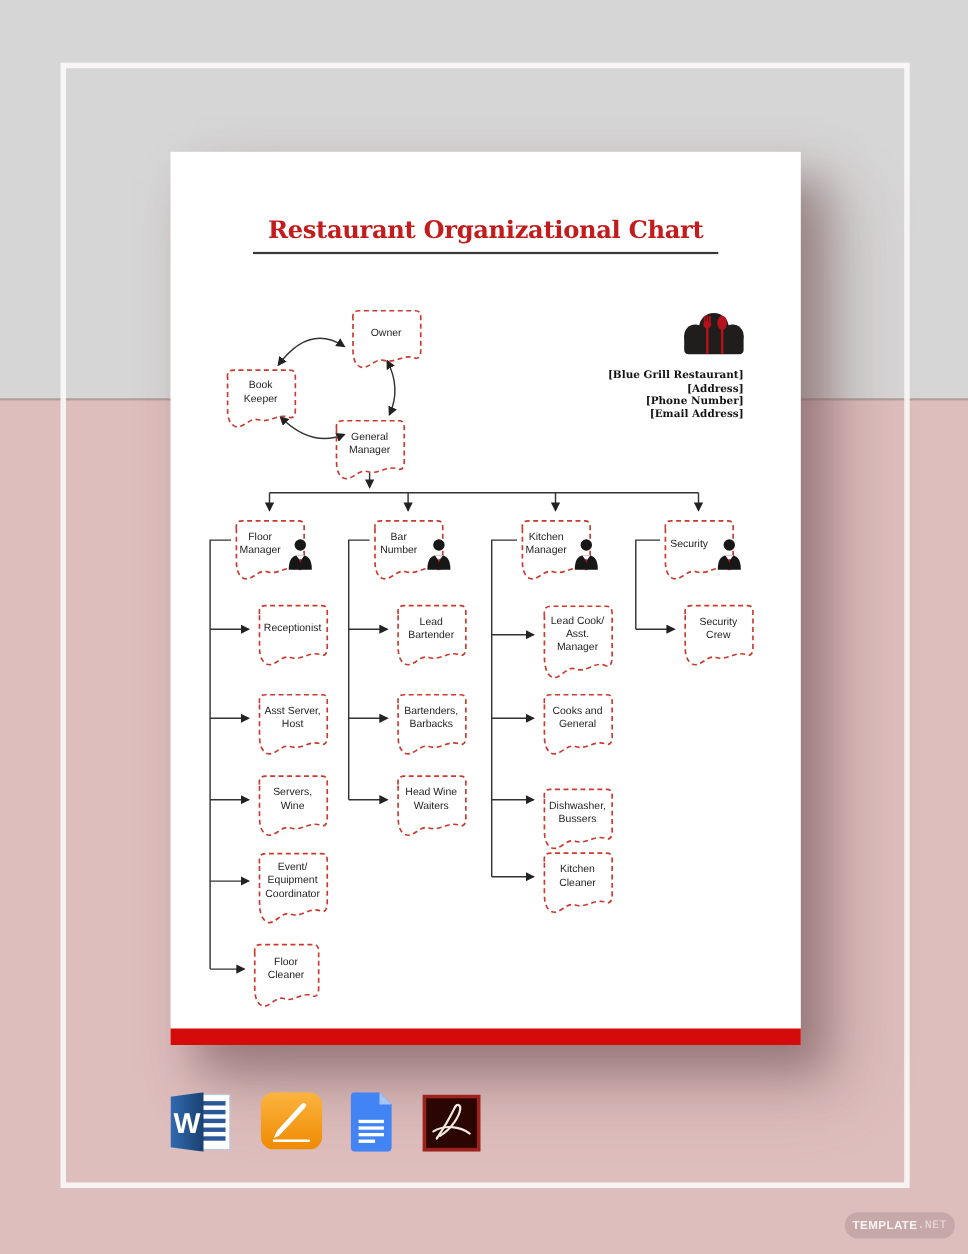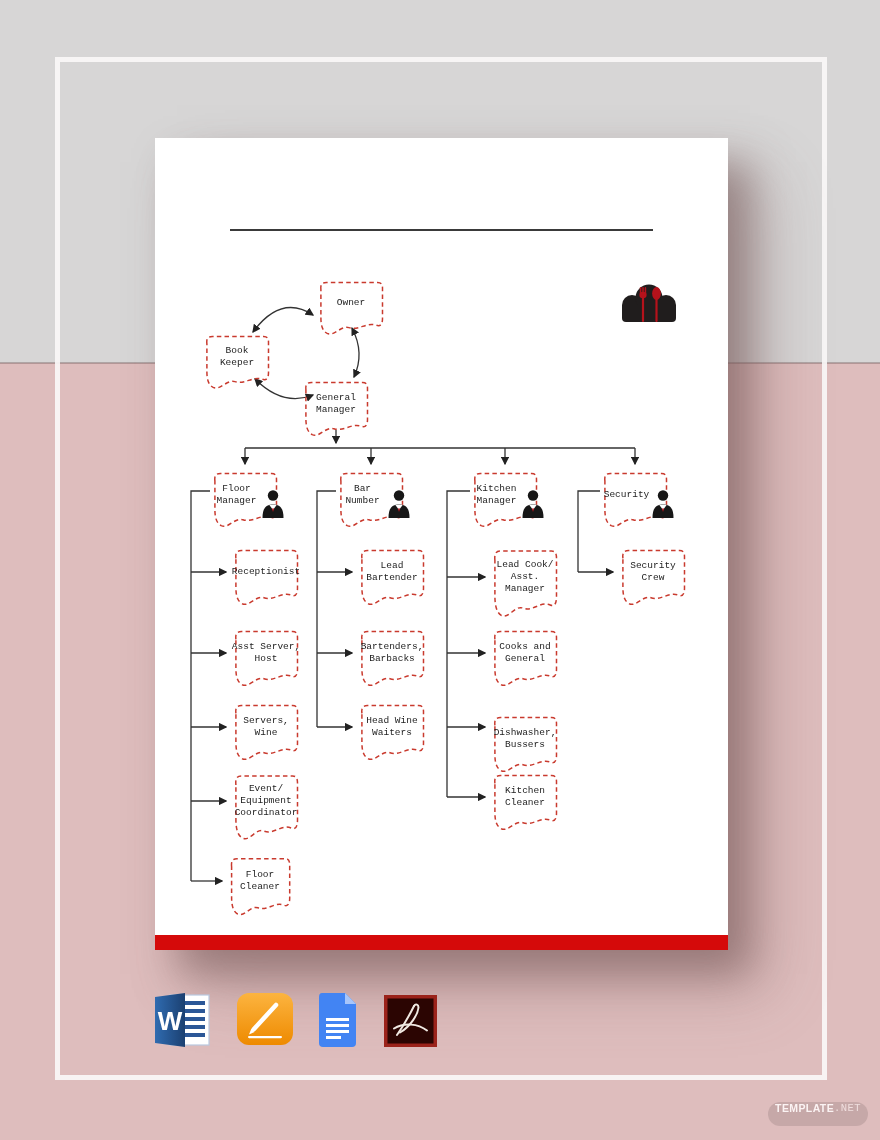--- a/index.html
+++ b/index.html
@@ -21,43 +21,44 @@
          box-shadow:22px 24px 38px rgba(115,85,85,.55), 40px 40px 60px rgba(140,105,105,.30);}
   .doc-title{position:absolute;left:0;top:58px;width:100%;text-align:center;
              font-family:"DejaVu Serif",serif;font-weight:700;font-size:22px;
              letter-spacing:-.3px;color:var(--title-red);}
   .title-rule{position:absolute;left:75px;top:91px;width:423px;height:2px;background:#3a3a3a;}
   .logo{position:absolute;left:464px;top:146px;width:60px;height:48px;}
   .company{position:absolute;right:52px;top:198px;text-align:right;
            font-family:"DejaVu Serif",serif;font-weight:700;font-size:9.5px;
            line-height:11.5px;color:#141414;}
   .connectors{position:absolute;left:0;top:0;width:573px;height:812px;z-index:1;}
-  .orgbox{position:absolute;z-index:2;font-family:Liberation Mono, monospace;}
+  .orgbox{position:absolute;z-index:2;}
   .orgbox svg.border{position:absolute;left:0;top:0;overflow:visible;}
   .orgbox .lbl{position:absolute;left:0;top:0;width:100%;height:100%;
                display:flex;align-items:center;justify-content:center;text-align:center;
                white-space:pre-line;font-size:9.5px;line-height:1.25;color:var(--ink);}
   .orgbox.haspic .lbl{padding-right:17px;}
   .orgbox .person{position:absolute;width:24px;height:30px;right:-5px;bottom:-1px;}
   .redbar{position:absolute;left:0;bottom:0;width:100%;height:15px;background:var(--bar-red);}
   .app-icon{position:absolute;cursor:pointer;}
   .watermark{position:absolute;left:768px;top:1102px;width:100px;height:24px;border-radius:12px;
-             background:var(--pill-bg);display:flex;align-items:flex-start;justify-content:center;
+             background:var(--pill-bg);display:flex;align-items:center;justify-content:center;
              font-size:10.5px;letter-spacing:.4px;}
   .watermark .b{font-weight:700;color:#fbf3f3;}
   .watermark .s{font-weight:400;color:#f0dede;font-family:Liberation Mono, monospace;}
 </style>
 </head>
 <body>
 
 <div class="bg-top"></div>
 <div class="bg-split"></div>
 <div class="frame"></div>
 
 <div class="paper">
+  <h1 class="doc-title">Restaurant Organizational Chart</h1>
   <div class="title-rule"></div>
 
   <div class="logo">
     <svg viewBox="0 0 60 48" width="60" height="48">
       <g fill="#201d1d">
         <circle cx="13" cy="21" r="10"></circle>
         <circle cx="30" cy="14" r="13.5"></circle>
         <circle cx="47" cy="21" r="10"></circle>
         <path d="M3,21 H57 V34 Q57,38 53,38 H7 Q3,38 3,34 Z"></path>
       </g>
@@ -68,20 +69,26 @@
         <ellipse cx="24" cy="11" rx="3.6" ry="3.2"></ellipse>
         <rect x="22.9" y="12" width="2.2" height="26" rx="1.1"></rect>
       </g>
       <g fill="#b5121b">
         <ellipse cx="37.5" cy="9.5" rx="4.4" ry="6.5"></ellipse>
         <rect x="36.4" y="14" width="2.2" height="24" rx="1.1"></rect>
       </g>
     </svg>
   </div>
 
+  <div class="company">
+    <div>[Blue Grill Restaurant]</div>
+    <div>[Address]</div>
+    <div>[Phone Number]</div>
+    <div>[Email Address]</div>
+  </div>
 
   <svg class="connectors" viewBox="0 0 573 812">
     <defs>
       <marker id="ah" viewBox="0 0 10 10" refX="8.5" refY="5" markerWidth="6.5" markerHeight="6.5" orient="auto-start-reverse">
         <path d="M0,0 L10,5 L0,10 Z" fill="#222"></path>
       </marker>
     </defs>
     <g stroke="#333" stroke-width="1.3" fill="none">
 
       <path d="M98,194 Q126,156 158,177" marker-start="url(#ah)" marker-end="url(#ah)"></path>

